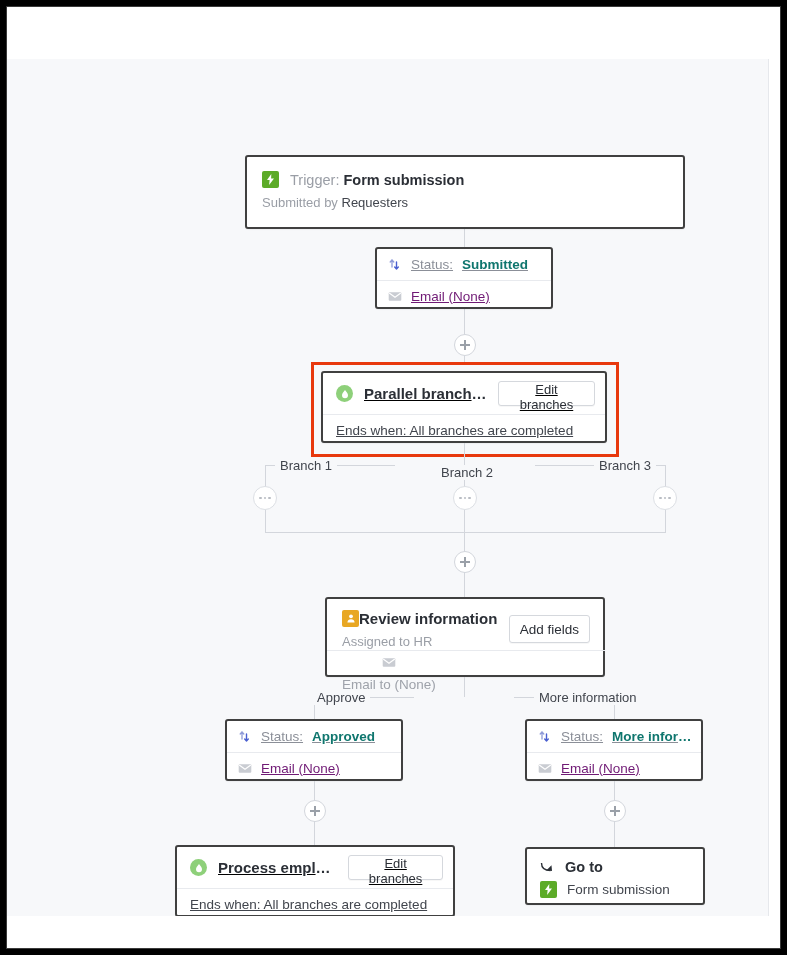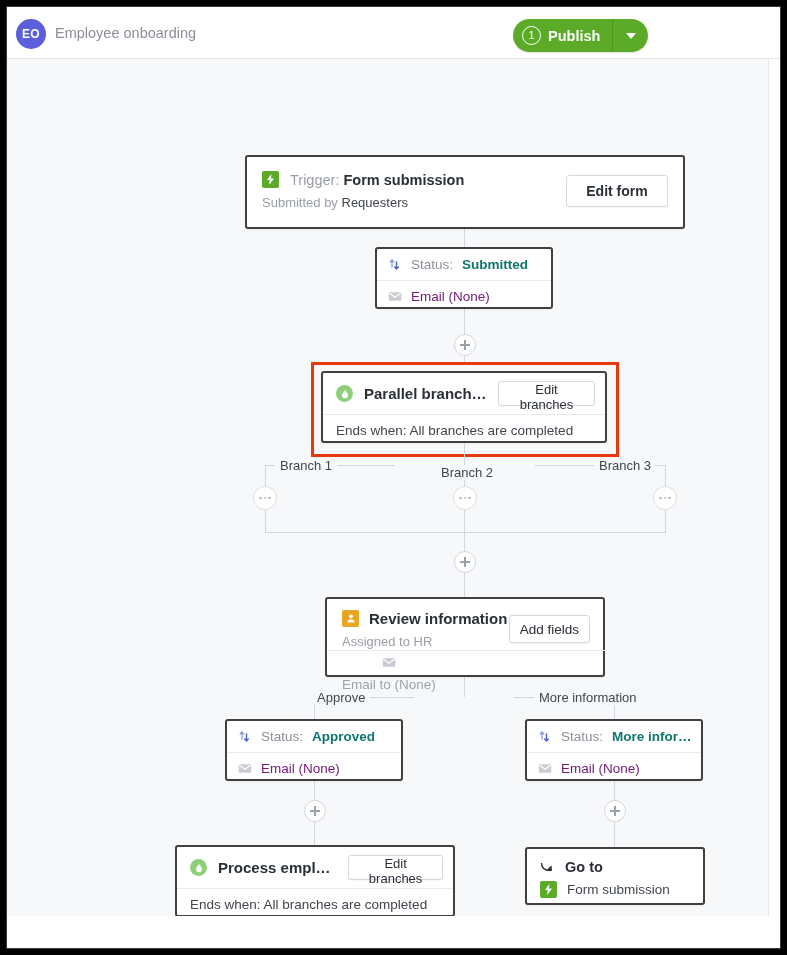--- a/index.html
+++ b/index.html
@@ -134,20 +134,21 @@
   .card {
     position: absolute;
     background: #ffffff;
     border: 2px solid #404040;
     border-radius: 3px;
     box-shadow: 0 1px 1px rgba(0,0,0,.04);
   }
   .card-row {
     display: flex;
     align-items: center;
+    text-decoration: underline;
   }
   .card-divider {
     height: 1px;
     background: #e8eaee;
   }
 
   
   .trigger-card { left: 238px; top: 148px; width: 440px; height: 74px; }
   .trigger-line1 {
     position: absolute;
@@ -307,21 +308,21 @@
     left: 304px; top: 355px;
     width: 308px; height: 95px;
     pointer-events: none;
   }
 
   
   .review-card { left: 318px; top: 590px; width: 280px; height: 80px; }
   .review-line1 {
     position: absolute;
     left: 15px; top: 11px;
-    display: flex; align-items: center; gap: 10px;
+    display: flex; align-items: center; 
   }
   .review-title { font-size: 15px; font-weight: bold; color: #2b2f36; }
   .review-sub {
     position: absolute;
     left: 15px; top: 35px;
     font-size: 13px; color: #9a9ea6;
   }
   .btn-addfields {
     position: absolute;
     right: 13px; top: 16px;
@@ -363,34 +364,20 @@
     left: 13px; top: 32px;
     display: flex; align-items: center; gap: 10px;
     font-size: 13.5px; color: #41454d;
   }
 </style>
 </head>
 <body>
 
 <div class="page-frame">
 
-  <div class="header">
-    <div class="avatar">EO</div>
-    <div class="wf-title">Employee onboarding</div>
-
-    <div class="publish-group">
-      <button class="publish-main">
-        <span class="publish-badge">1</span>
-        <span class="publish-label">Publish</span>
-      </button>
-      <div class="publish-caret">
-        <span class="caret-tri"></span>
-      </div>
-    </div>
-  </div>
 
   <div class="canvas">
 
     <div class="vline" style="left:457px; top:170px; height:42px;"></div>
     <div class="vline" style="left:457px; top:170px; height:120px;"></div>
     <div class="vline" style="left:457px; top:245px; height:50px;"></div>
     <div class="vline" style="left:457px; top:258px; height:45px;"></div>
 
     <div class="card trigger-card" style="left:238px; top:96px;">
       <div class="trigger-line1">
@@ -401,21 +388,20 @@
         </span>
         <span class="trigger-kw">
           <span>Trigger:</span>
           <b>Form submission</b>
         </span>
       </div>
       <div class="trigger-sub">
         <span>Submitted by</span>
         <b>Requesters</b>
       </div>
-      <button class="btn btn-editform">Edit form</button>
     </div>
 
     <div class="card status-card" style="left:368px; top:188px;">
       <div class="card-row status-top">
         <svg class="ico-updown" width="14" height="14" viewBox="0 0 14 14">
           <path d="M4 9 V2 M4 2 L2.2 4 M4 2 L5.8 4" stroke="#8f9bd8" stroke-width="1.3" fill="none" stroke-linecap="round"></path>
           <path d="M8.5 4 v7 M8.5 11 L6.7 9 M8.5 11 L10.3 9" stroke="#4a5fd0" stroke-width="1.4" fill="none" stroke-linecap="round"></path>
         </svg>
         <span>Status:</span>
           <b class="status-val">Submitted</b>

